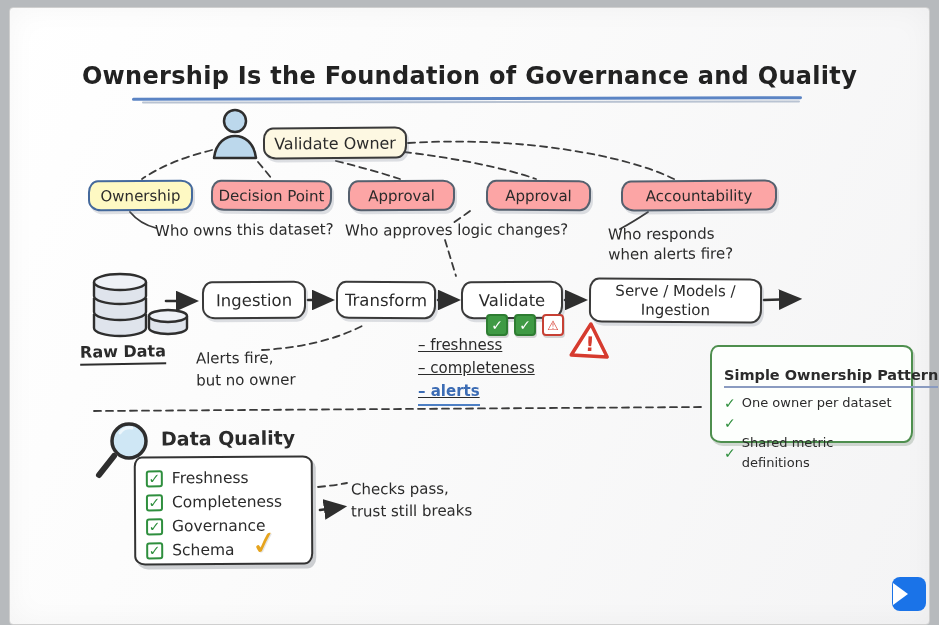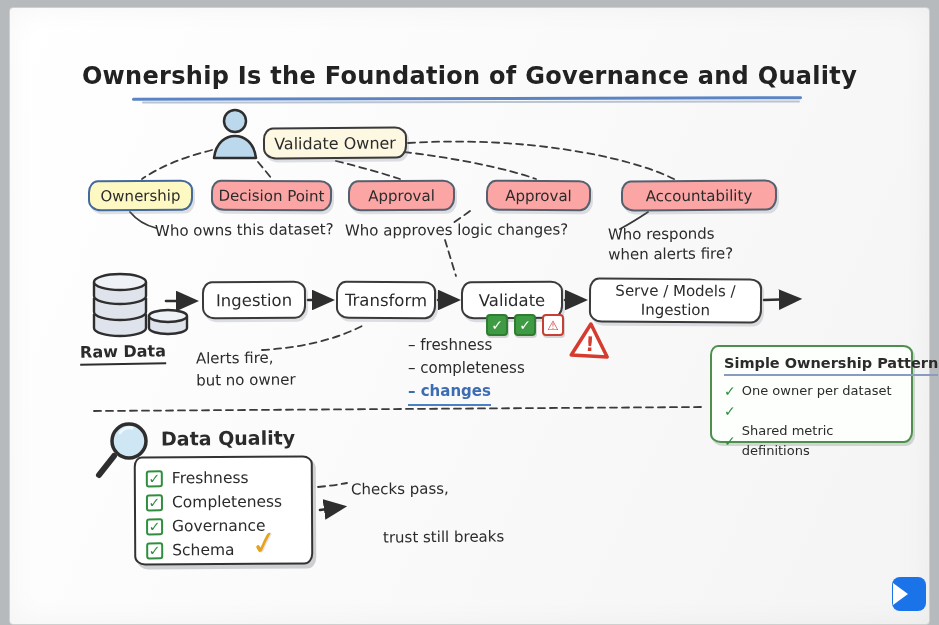--- a/index.html
+++ b/index.html
@@ -43,35 +43,35 @@
   .pipe-0 { left:202px; width:104px; transform:rotate(-.4deg); }
   .pipe-1 { left:336px; width:100px; transform:rotate(.3deg); }
   .pipe-2 { left:461px; width:102px; transform:rotate(-.3deg); }
   .pipe-3 { left:589px; top:278px; width:173px; height:45px; font-size:15px; line-height:1.25; transform:rotate(.3deg);text-align:center; }
 
   .rawdata-label { left:80px; top:342px; font-size:16px; font-weight:600; border-bottom:2.5px solid #2e2e2e; padding-bottom:2px; transform:rotate(-1deg); }
 
   .note { font-size:15px; line-height:1.45; }
   .alerts-note { left:196px; top:348px; transform:rotate(-.6deg); }
   .checks-note-1 { left:351px; top:479px; transform:rotate(-.5deg); }
-  .checks-note-2 { left:351px; top:527px; transform:rotate(-.5deg);margin-left:32px; }
-
-  .criteria { left:408px; top:334px; font-size:15px; line-height:23px; }
+  .checks-note-2 { left:351px; top:501px; transform:rotate(-.5deg); }
+
+  .criteria { left:418px; top:334px; font-size:15px; line-height:23px;text-decoration:underline; }
   .criteria .crit { display:block; }
   .crit-em { color:#3c6cb4; font-weight:600; border-bottom:2px solid #4d7fc4; padding-bottom:1px; width:max-content; }
 
   .vcheck { width:22px; height:22px; top:314px; border:2px solid #2e7d32; border-radius:4px;
     background:#3f9a44; color:#fff; font-size:14px; font-weight:bold;
     display:flex; align-items:center; justify-content:center; box-shadow:1px 2px 0 rgba(0,0,0,.15); }
   .vwarn-sm { width:22px; height:22px; top:314px; left:542px; border:2px solid #c74034; border-radius:4px;
     background:#fff; color:#d63b2f; font-size:13px; display:flex; align-items:center; justify-content:center;
     box-shadow:1px 2px 0 rgba(0,0,0,.15); }
 
   .pattern-card { left:710px; top:345px; width:203px; height:98px; border:2px solid #4e8f4e; background:#fdfffd;
-    border-radius:8px 10px 9px 11px / 10px 8px 11px 9px; box-shadow:2px 3px 0 rgba(90,120,90,.25); padding:8px 10px 6px 12px; }
+    border-radius:8px 10px 9px 11px / 10px 8px 11px 9px; box-shadow:2px 3px 0 rgba(90,120,90,.25); padding:20px 10px 6px 12px; }
   .pattern-title { font-size:14.5px; font-weight:600; border-bottom:2px solid #8a9bc0; padding-bottom:3px; margin-bottom:5px; width:max-content; }
   .pattern-item { font-size:13px; line-height:20px; display:flex; align-items:center; gap:6px; }
   .gcheck { color:#2f8f3e; font-weight:bold; font-size:14px; }
 
   .dq-title { left:161px; top:427px; font-size:19px; font-weight:600; transform:rotate(-.5deg); }
   .dq-card { left:134px; top:456px; width:179px; height:109px; border:2px solid #333; background:#fff;
     border-radius:8px 10px 9px 11px / 10px 8px 11px 9px; box-shadow:3px 4px 0 rgba(100,105,115,.3);
     padding:8px 10px; transform:rotate(-.3deg); }
   .dq-item { display:flex; align-items:center; gap:9px; height:24px; font-size:15.5px; }
   .cb { width:17px; height:17px; min-width:17px; border:2px solid #2f8f3e; border-radius:3px; background:#fff;
@@ -197,21 +197,21 @@
   </svg>
 
   <div class="abs note alerts-note">
     <div>Alerts fire,</div>
     <div>but no owner</div>
   </div>
 
   <div class="abs criteria">
     <span class="crit">– freshness</span>
     <span class="crit">– completeness</span>
-    <span class="crit crit-em">– changes</span>
+    <span class="crit crit-em">– alerts</span>
   </div>
 
   <div class="abs pattern-card">
     <div class="pattern-title">Simple Ownership Pattern</div>
     <div class="pattern-item">
       <span class="gcheck">✓</span>
       <span>One owner per dataset</span>
     </div>
     <div class="pattern-item">
       <span class="gcheck">✓</span>

